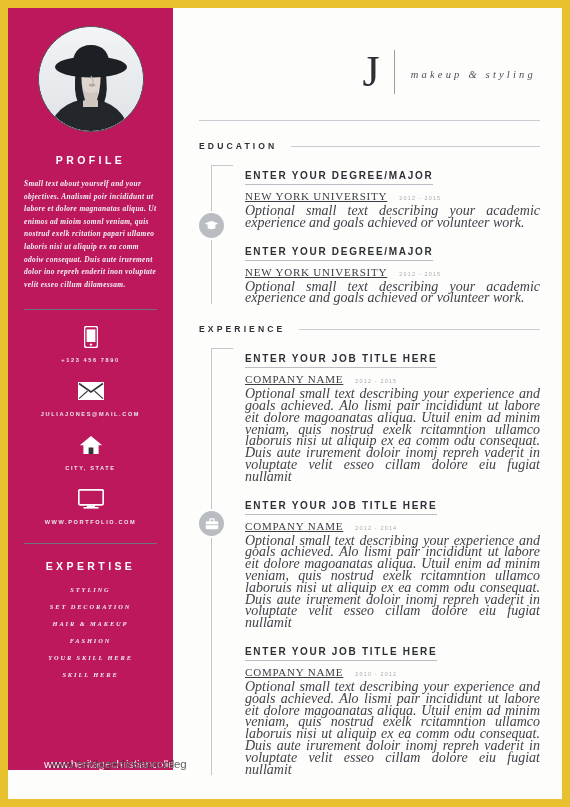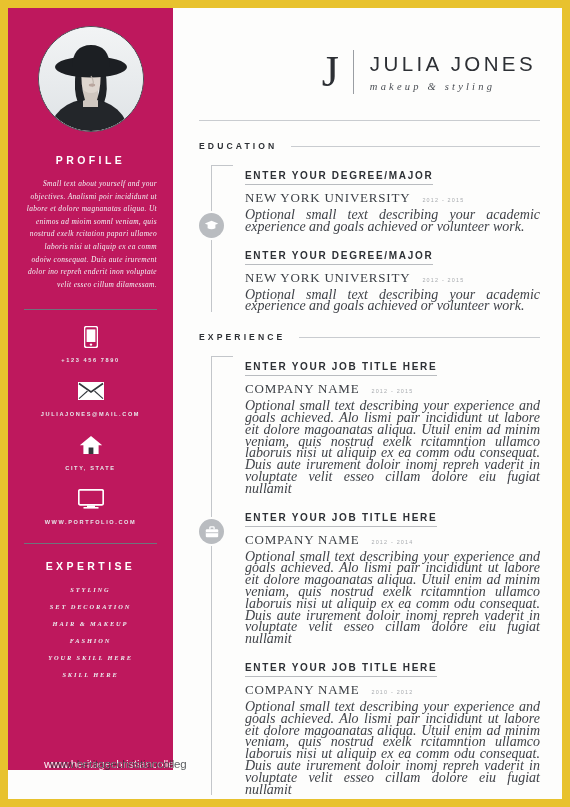--- a/index.html
+++ b/index.html
@@ -61,26 +61,26 @@
     letter-spacing: 3.4px;
     font-weight: 700;
     color: #ffffff;
     margin-top: 22px;
     font-family: "Liberation Sans", sans-serif;
   }
   .profile-text {
     margin: 12px 16px 0 16px;
     font-family: "Liberation Serif", serif;
     font-style: italic;
-    font-weight: 400;
+    font-weight: 700;
     font-size: 7.4px;
     line-height: 12.6px;
     letter-spacing: 0.35px;
     color: #f2f3f4;
-    text-align: right;
+    text-align: left;
   }
   .side-divider {
     height: 1px;
     background: #6e747c;
     margin: 18px 16px 0 16px;
   }
 
   .contact-list {
     margin-top: 14px;
   }
@@ -245,23 +245,24 @@
     padding-bottom: 3px;
     display: inline-block;
   }
   .entry-meta {
     margin-top: 5px;
     display: flex;
     align-items: baseline;
   }
   .entry-org {
     font-family: "Liberation Serif", serif;
-    font-size: 13px;
+    font-size: 11px;
     letter-spacing: 0.8px;
     color: #3a3e44;
+    text-decoration: underline;
   }
   .entry-date {
     font-family: "Liberation Sans", sans-serif;
     font-size: 5.4px;
     letter-spacing: 1.2px;
     color: #a8abaf;
     margin-left: 12px;
   }
   .entry-body {
     font-family: "Liberation Serif", serif;
@@ -403,21 +404,20 @@
       </div>
 
     </aside>
 
     <main class="main">
 
       <div class="name-block">
         <div class="monogram">J</div>
         <div class="name-rule"></div>
         <div class="name-text">
-          <div class="full-name">JULIA JONES</div>
           <div class="tagline">makeup &amp; styling</div>
         </div>
       </div>
 
       <div class="header-rule"></div>
 
       <section class="section">
         <div class="section-head">
           <div class="section-title">EDUCATION</div>
           <div class="section-line"></div>

